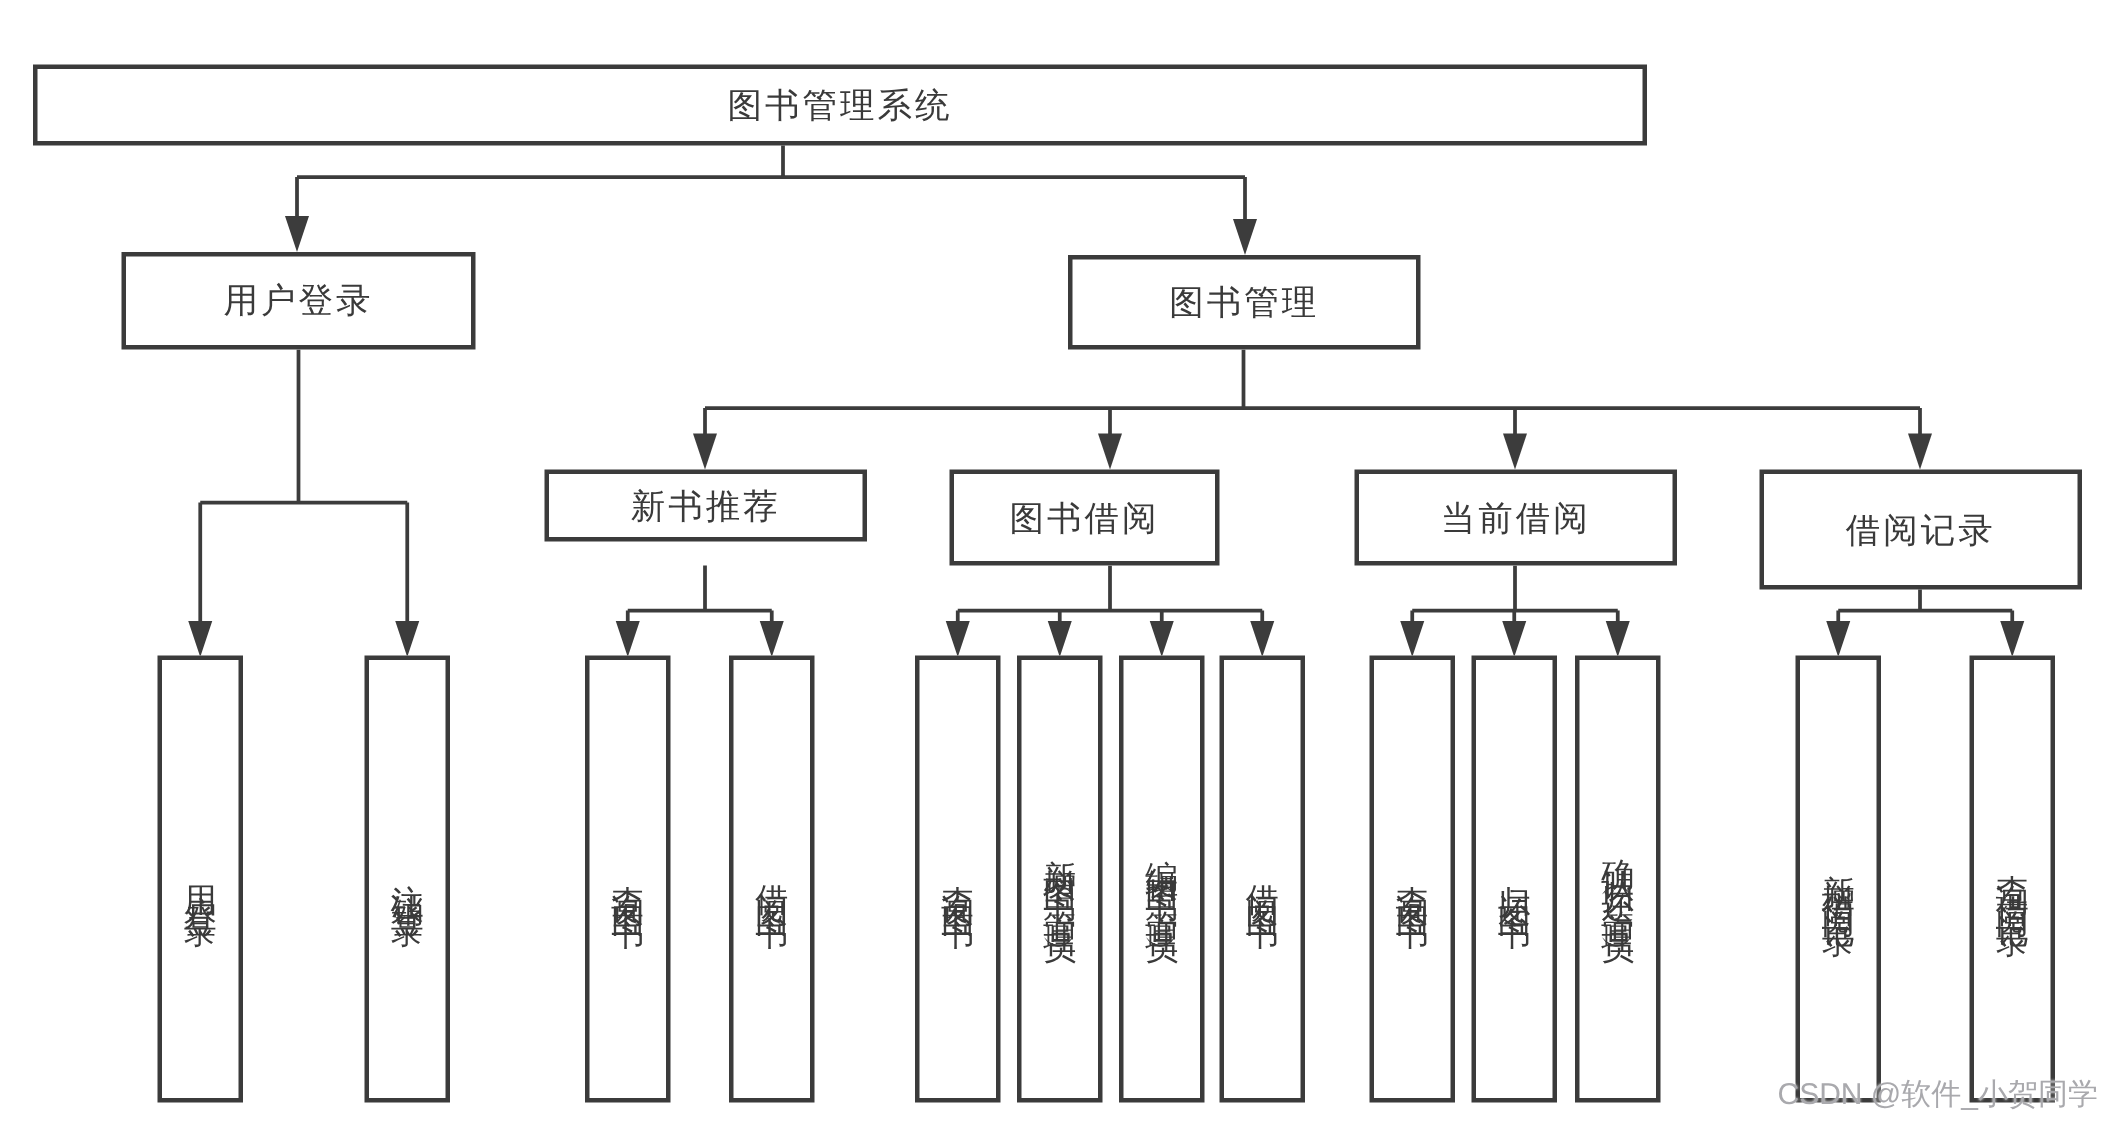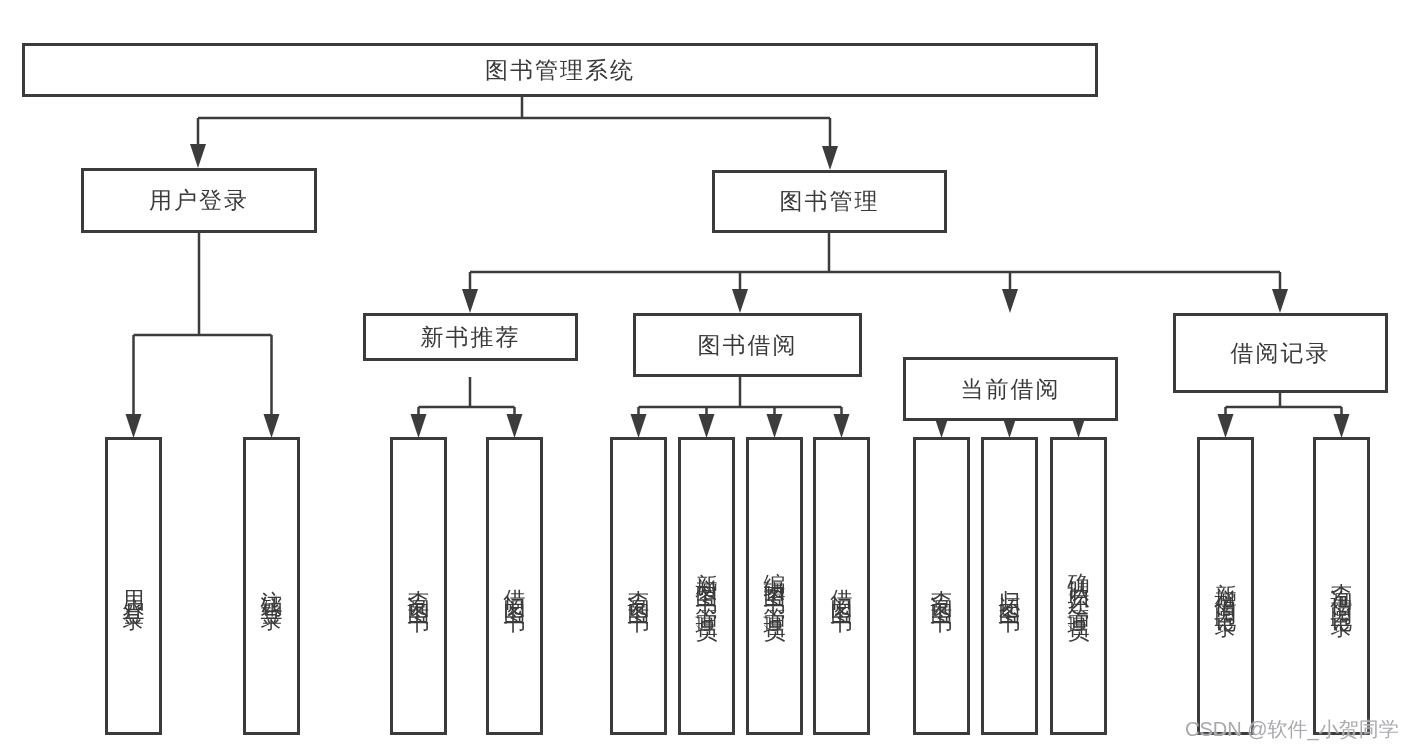--- a/index.html
+++ b/index.html
@@ -124,24 +124,24 @@
   <div class="node" style="left:81px; top:168px; width:236px; height:65px;">
     <span class="node-label">用户登录</span>
   </div>
   <div class="node" style="left:712px; top:170px; width:235px; height:63px;text-align:right;">
     <span class="node-label">图书管理</span>
   </div>
 
   <div class="node" style="left:363px; top:313px; width:215px; height:48px;">
     <span class="node-label">新书推荐</span>
   </div>
-  <div class="node" style="left:633px; top:313px; width:229px; height:64px;">
+  <div class="node" style="left:633px; top:313px; width:180px; height:64px;">
     <span class="node-label">图书借阅</span>
   </div>
-  <div class="node" style="left:903px; top:313px; width:215px; height:64px;margin-top:44px;">
+  <div class="node" style="left:903px; top:313px; width:215px; height:64px;">
     <span class="node-label">当前借阅</span>
   </div>
   <div class="node" style="left:1173px; top:313px; width:215px; height:80px;">
     <span class="node-label">借阅记录</span>
   </div>
 
   <div class="leaf" style="left:105px;">
     <span class="leaf-label">用户登录</span>
   </div>
   <div class="leaf" style="left:243px;">

